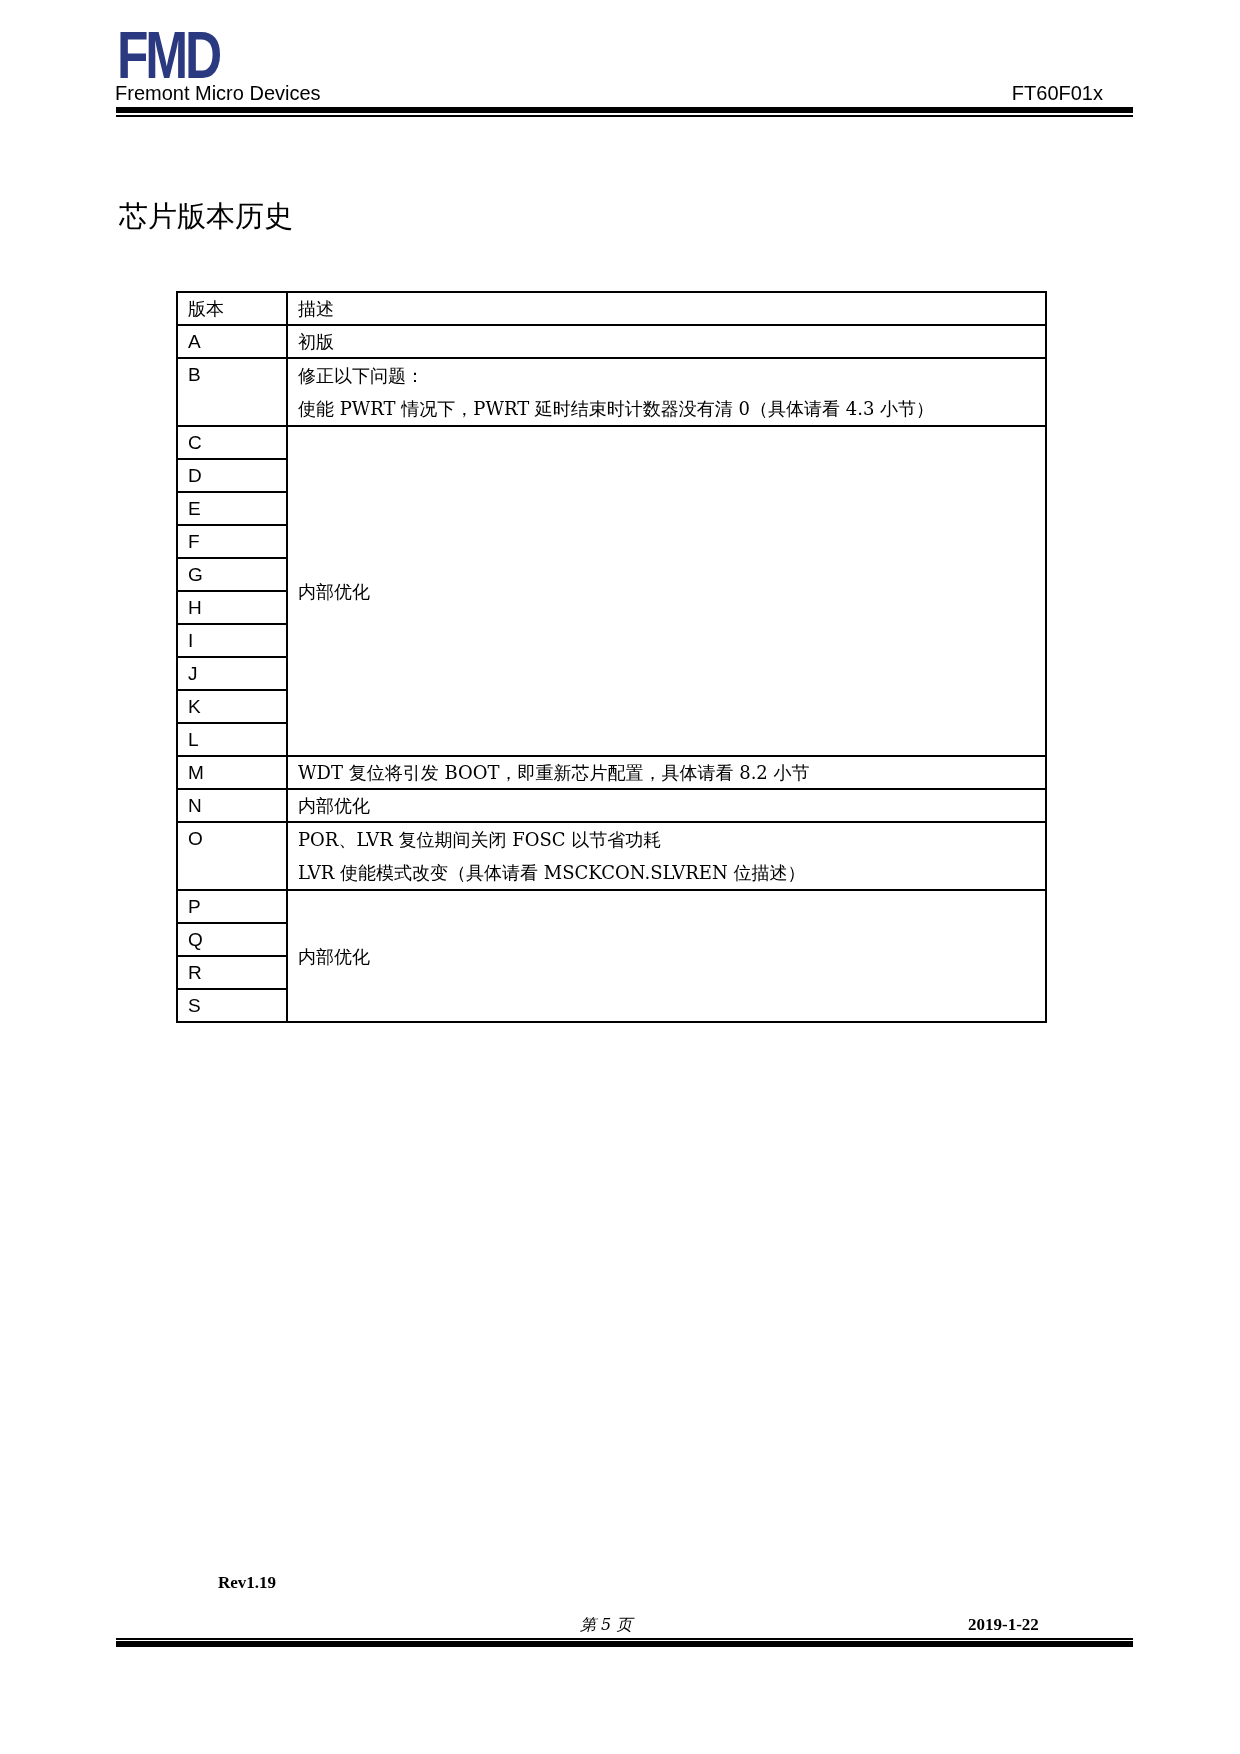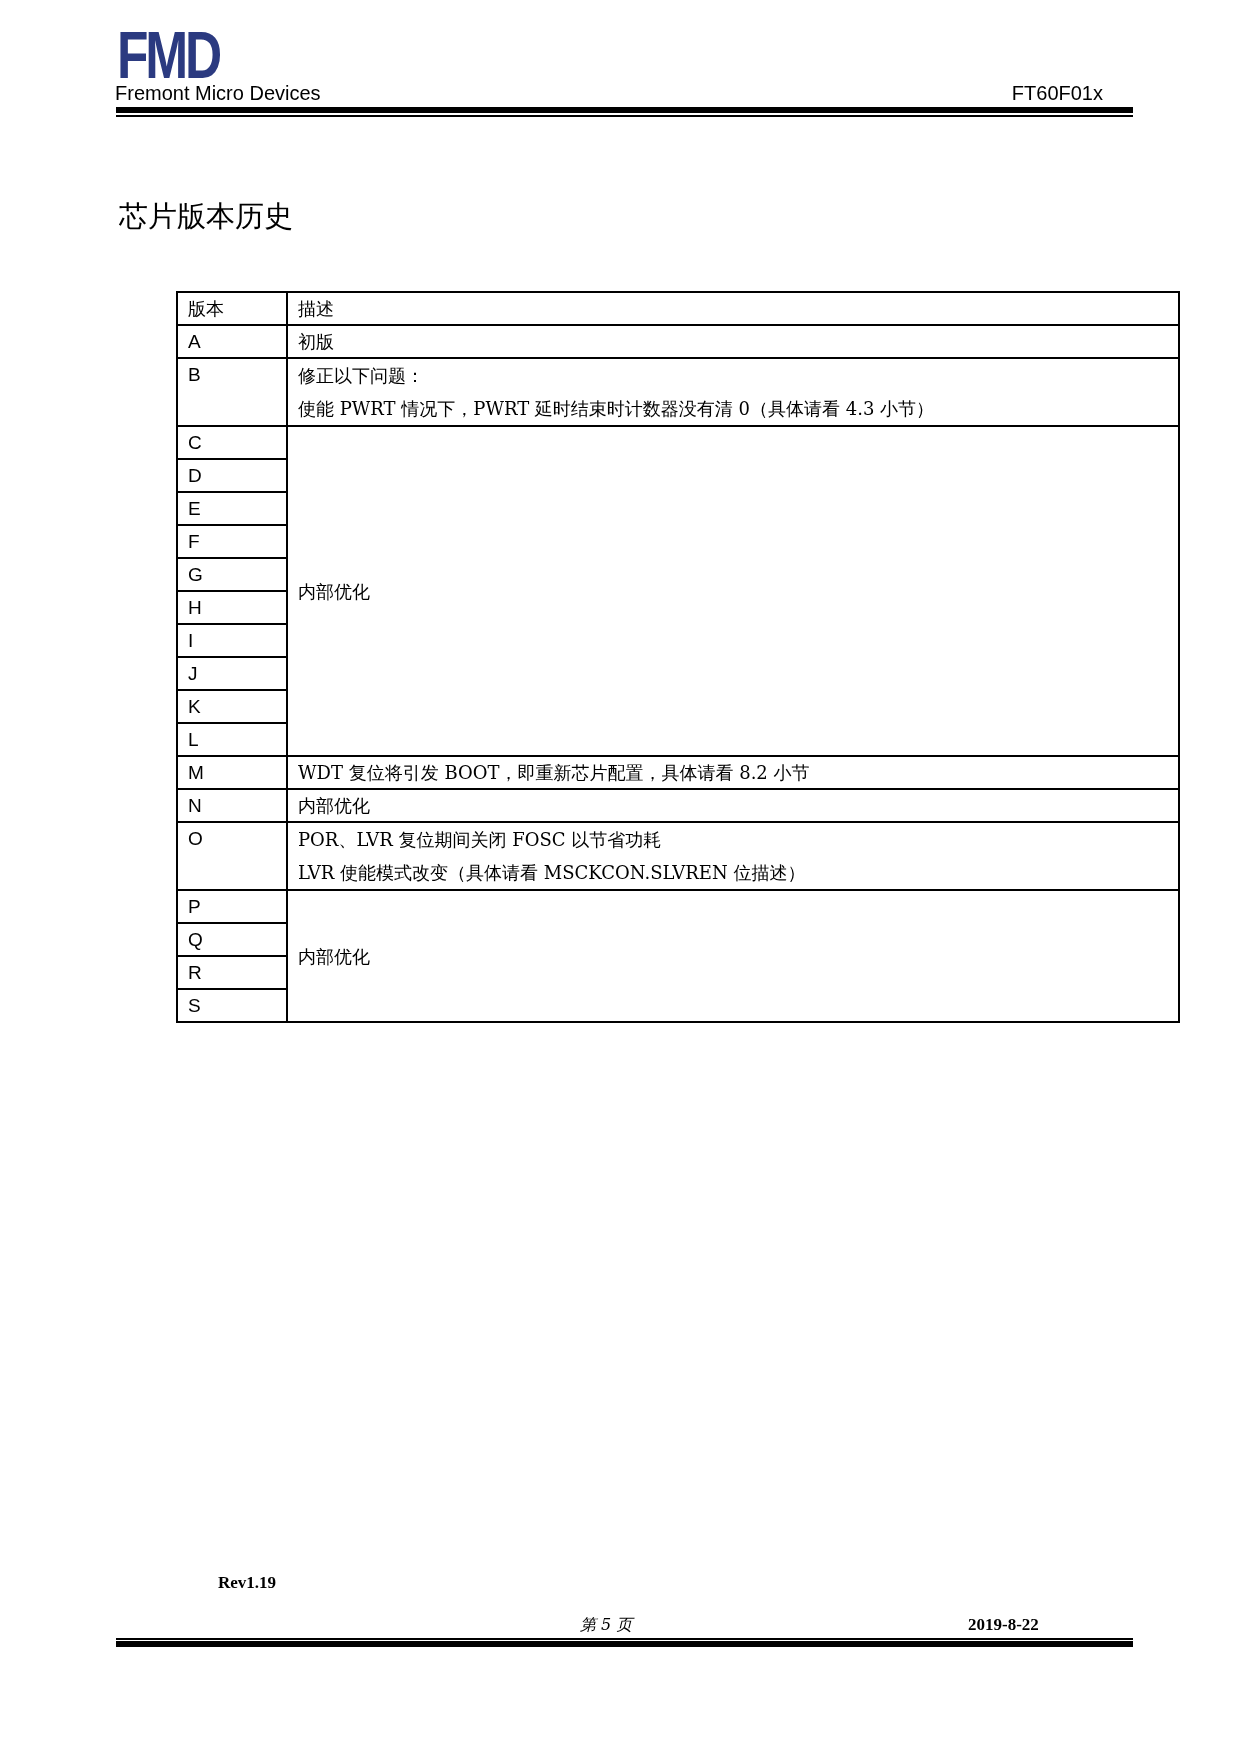--- a/index.html
+++ b/index.html
@@ -7,21 +7,21 @@
          font-family:"Liberation Sans", sans-serif; }
   .abs { position:absolute; }
   .logo { left:117px; top:28px; height:54px; font-family:"Liberation Sans", sans-serif;
           font-weight:bold; font-size:66px; line-height:54px; letter-spacing:-4px;
           color:#2b3a80; transform:scaleX(0.78); transform-origin:left top; }
   .company { left:115px; top:82px; font-size:20px; line-height:22px; }
   .doc-id { right:137px; top:82px; font-size:20px; line-height:22px; }
   .hdr-thick { left:116px; width:1017px; top:107px; height:6px; background:#000; }
   .hdr-thin { left:116px; width:1017px; top:115px; height:2px; background:#000; }
   .title { left:119px; top:196px; font-size:29px; line-height:40px; font-family:"DejaVu Serif", serif; }
-  table.rev { position:absolute; left:176px; top:291px; width:1004px; border-collapse:collapse;
+  table.rev { position:absolute; left:176px; top:291px; width:871px; border-collapse:collapse;
               font-size:19px; }
   table.rev td { border:2px solid #000; padding:0 10px; vertical-align:top; height:31px; line-height:31px; }
   table.rev td.ver { width:88px; }
   table.rev td.desc { font-family:"DejaVu Serif", serif; font-size:18px; }
   table.rev td.merged { vertical-align:middle; }
   .desc-line { display:block; line-height:33px; }
   .ftr-rev { left:199px; top:1573px; font-family:Liberation Serif, serif; font-size:17px; font-weight:bold;margin-left:19px; }
   .ftr-page { left:580px; top:1615px; font-family:"DejaVu Serif", serif; font-size:16px;font-style:italic; }
   .ftr-date { left:968px; top:1615px; font-family:"Liberation Serif", serif; font-size:17px; font-weight:bold; }
   .ftr-thin { left:116px; width:1017px; top:1638px; height:2px; background:#000; }
@@ -112,15 +112,15 @@
         <td class="ver">R</td>
       </tr>
   <tr>
         <td class="ver">S</td>
       </tr>
 </tbody>
   </table>
 
 <div class="abs ftr-rev">Rev1.19</div>
 <div class="abs ftr-page">第  5  页</div>
-<div class="abs ftr-date">2019-8-22</div>
+<div class="abs ftr-date">2019-1-22</div>
 <div class="abs ftr-thin"></div>
 <div class="abs ftr-thick"></div>
 
 </body></html>

